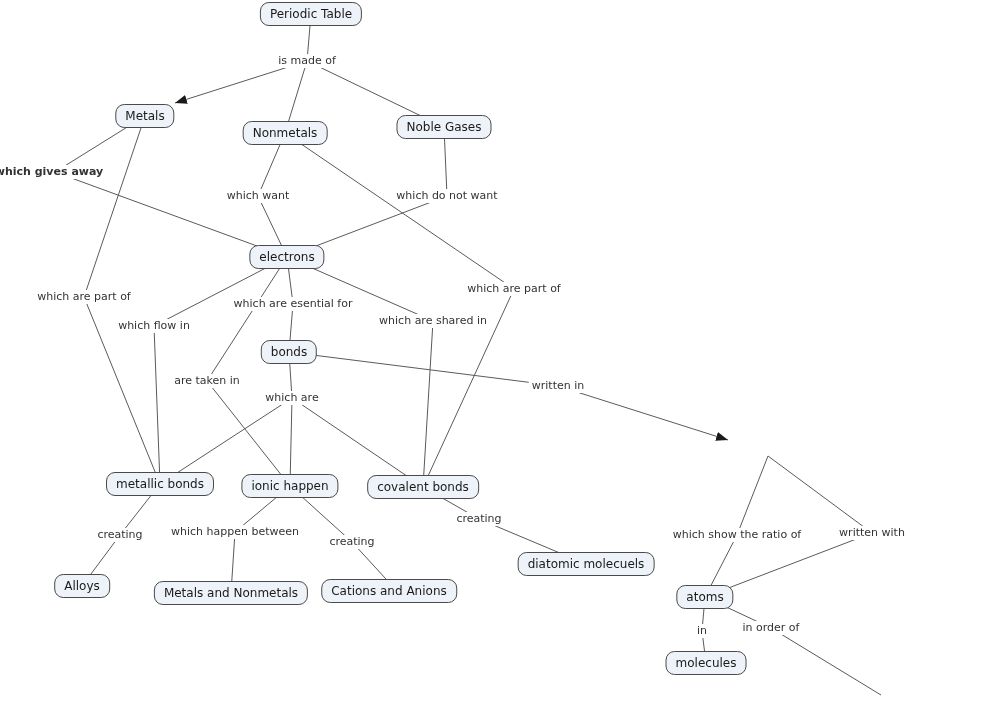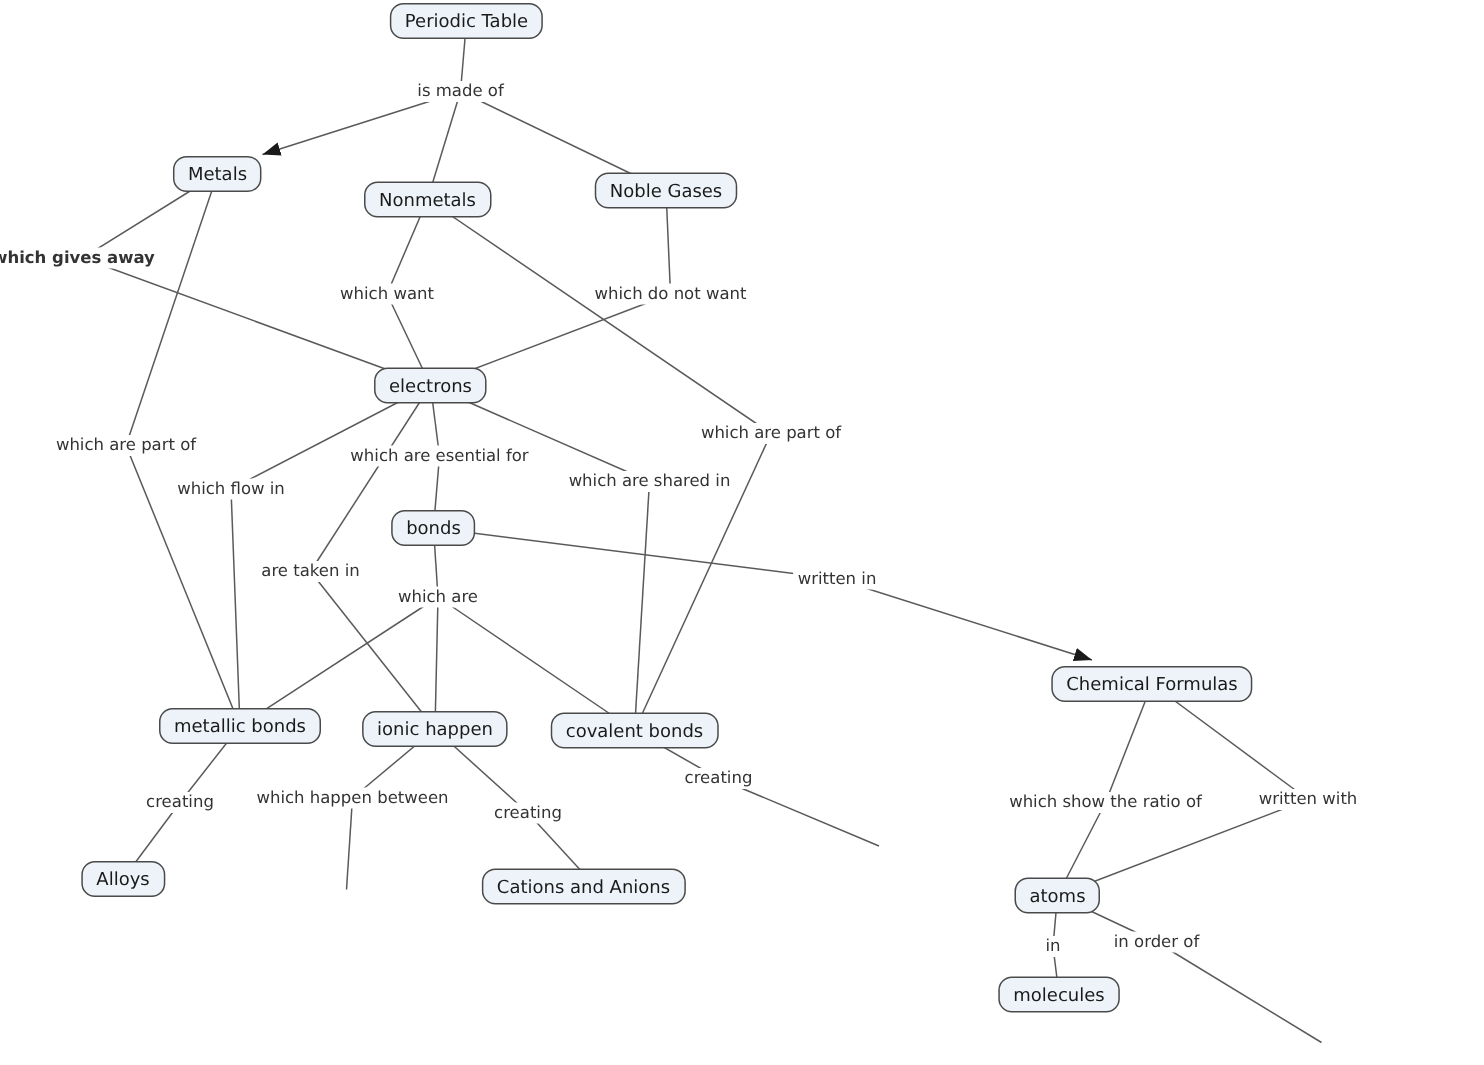--- a/index.html
+++ b/index.html
@@ -125,19 +125,20 @@
   <div class="layer nodes-layer">
       <div class="node" style="left: 311px; top: 14px;">Periodic Table</div>
       <div class="node" style="left: 145px; top: 116px;">Metals</div>
       <div class="node" style="left: 285px; top: 133px;">Nonmetals</div>
       <div class="node" style="left: 444px; top: 127px;">Noble Gases</div>
       <div class="node" style="left: 287px; top: 257px;">electrons</div>
       <div class="node" style="left: 289px; top: 352px;">bonds</div>
       <div class="node" style="left: 160px; top: 484px;">metallic bonds</div>
       <div class="node" style="left: 290px; top: 486px;">ionic happen</div>
       <div class="node" style="left: 423px; top: 487px;">covalent bonds</div>
-      <div class="node" style="left: 768px; top: 456px;">Chemical Formulas</div>
+      <div class="node" style="left: 586px; top: 564px;">diatomic molecuels</div>
       <div class="node" style="left: 82px; top: 586px;">Alloys</div>
+      <div class="node" style="left: 231px; top: 593px;">Metals and Nonmetals</div>
       <div class="node" style="left: 389px; top: 591px; text-align: right;">Cations and Anions</div>
       <div class="node" style="left: 705px; top: 597px;">atoms</div>
       <div class="node" style="left: 706px; top: 663px;">molecules</div>
     </div>
 </div>
 
 </body></html>

